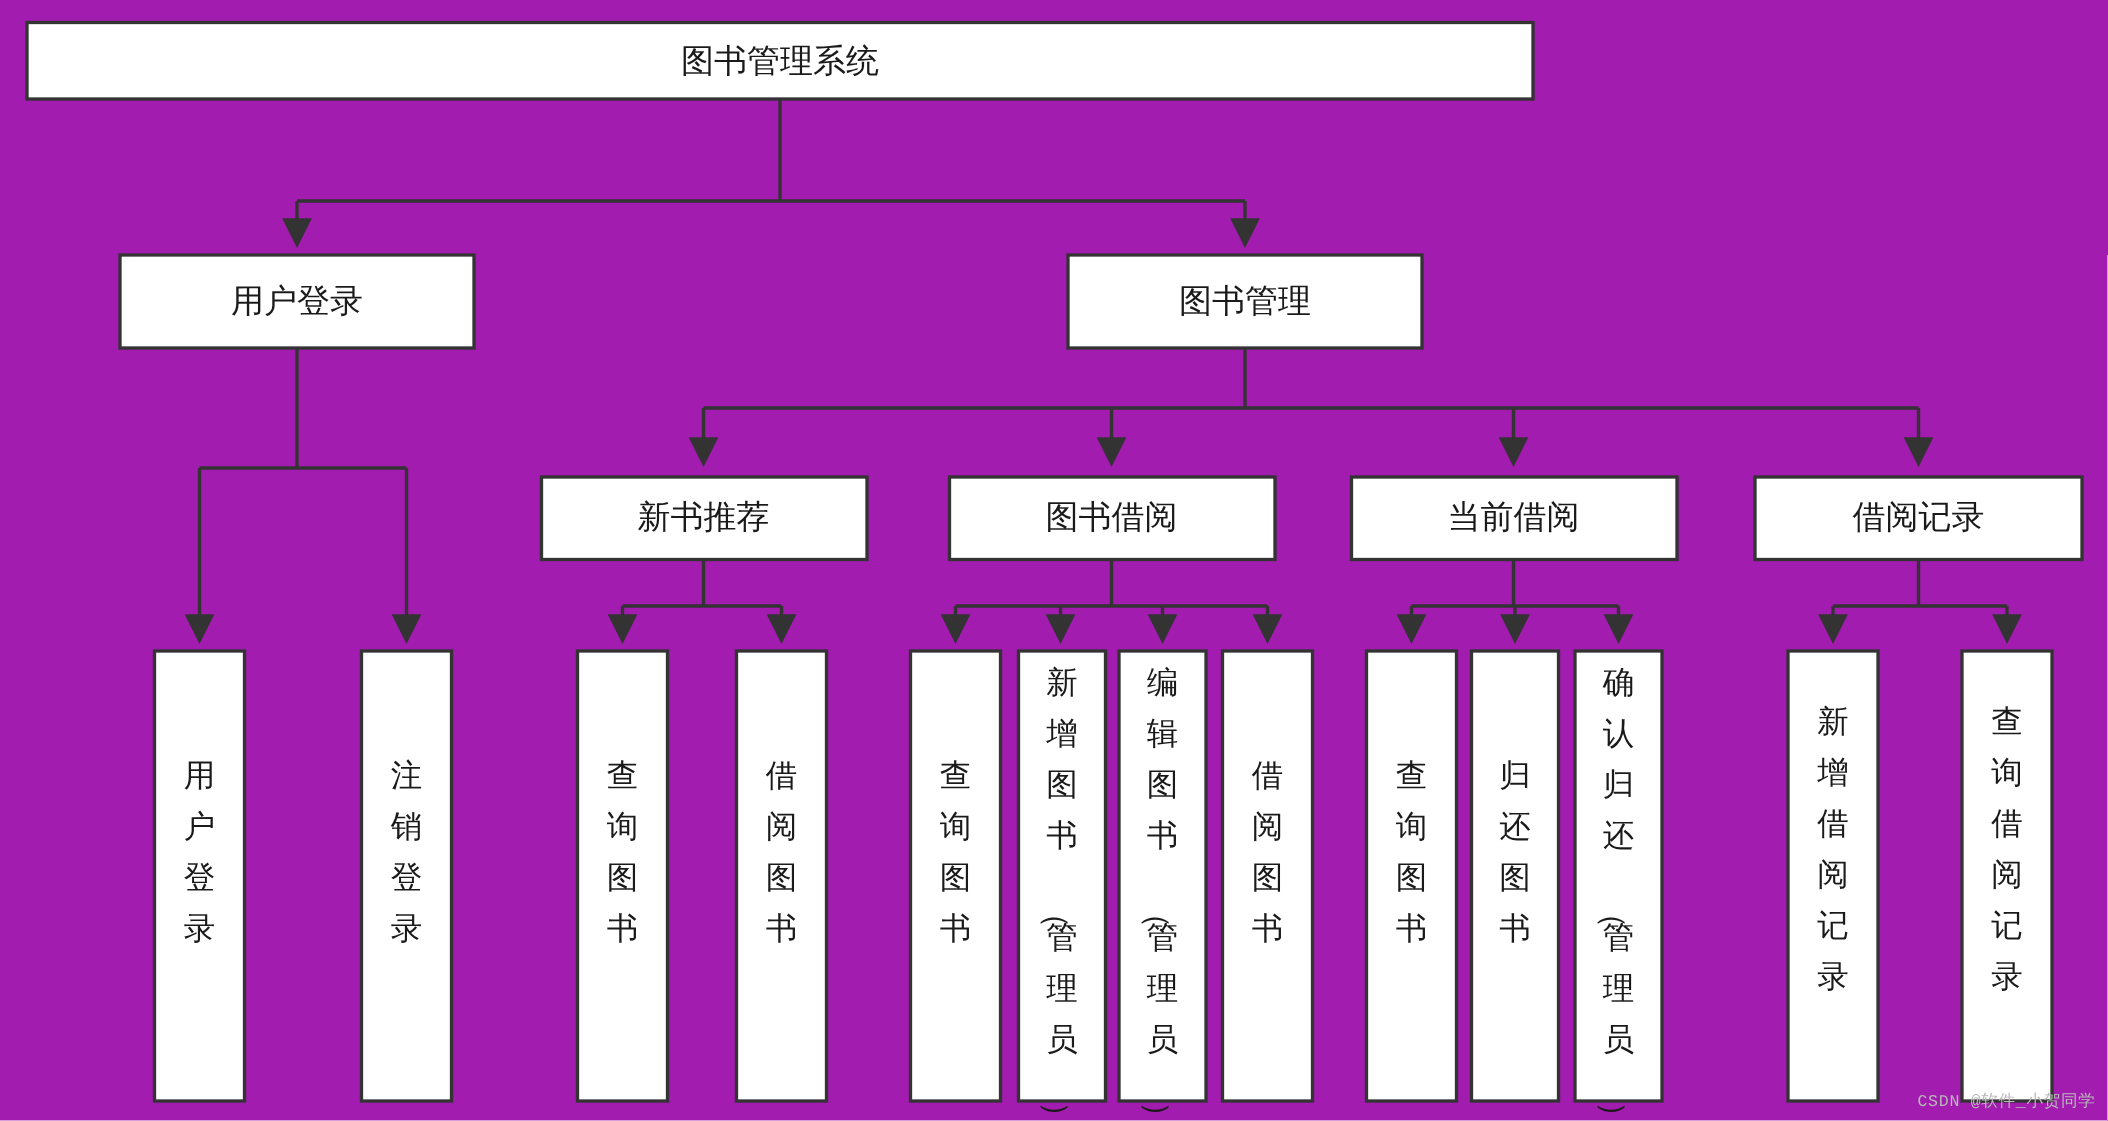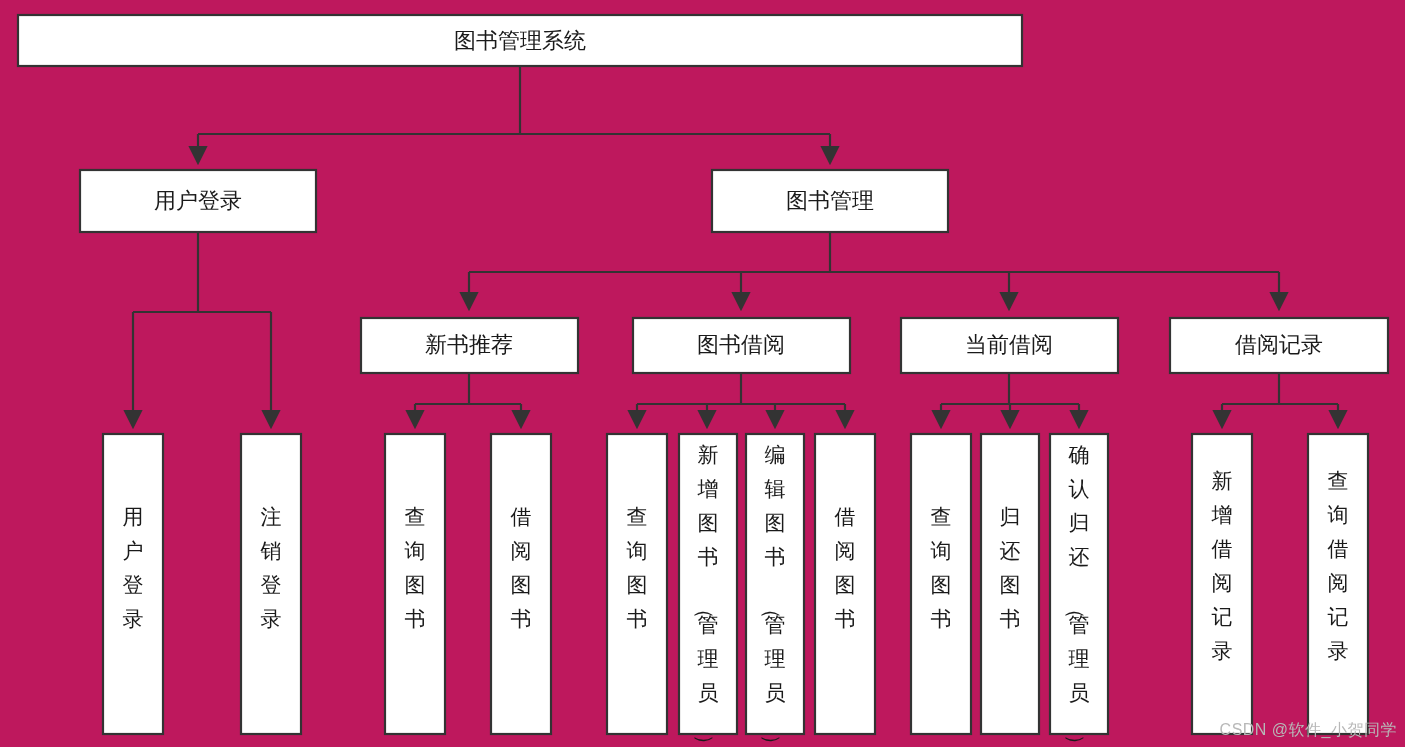--- a/index.html
+++ b/index.html
@@ -8,21 +8,21 @@
     padding: 0;
     background: #ffffff;
   }
   body {
     font-family: "DejaVu Sans", "Liberation Sans", sans-serif;
   }
   #diagram-root {
     position: relative;
     width: 1405px;
     height: 747px;
-    background: #be185d;
+    background: #a21caf;
     overflow: hidden;
   }
   svg.flow {
     position: absolute;
     top: 0;
     left: 0;
     width: 1405px;
     height: 747px;
   }
   .node-rect {
@@ -46,22 +46,22 @@
   .link {
     stroke: #333333;
     stroke-width: 2.2;
     fill: none;
     stroke-linecap: butt;
   }
   .watermark {
     position: absolute;
     right: 8px;
     bottom: 6px;
-    font-family: Liberation Sans, sans-serif;
-    font-size: 16px;
+    font-family: Liberation Mono, monospace;
+    font-size: 11px;
     color: #b8b8b8;
     letter-spacing: 0.5px;
     white-space: nowrap;
     user-select: none;
   }
 </style>
 </head>
 <body>
 
 <div id="diagram-root">

